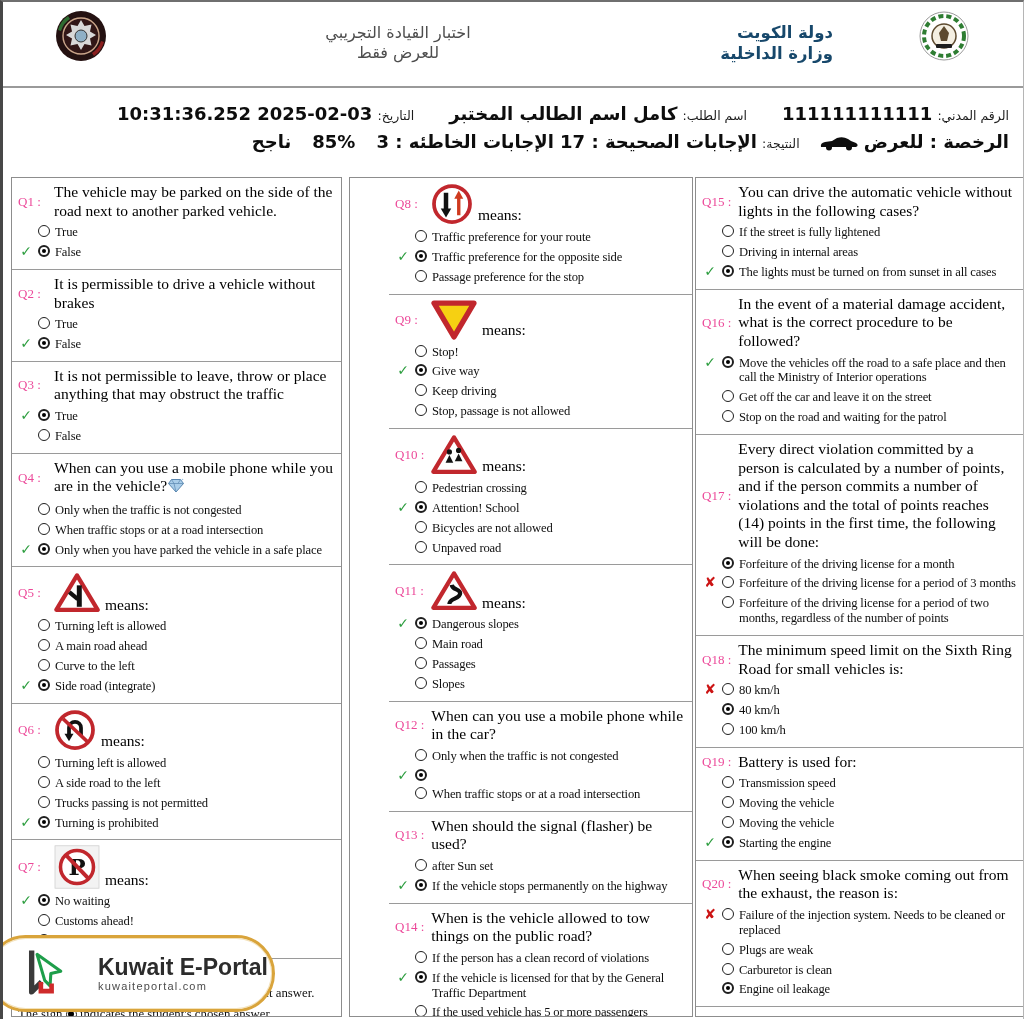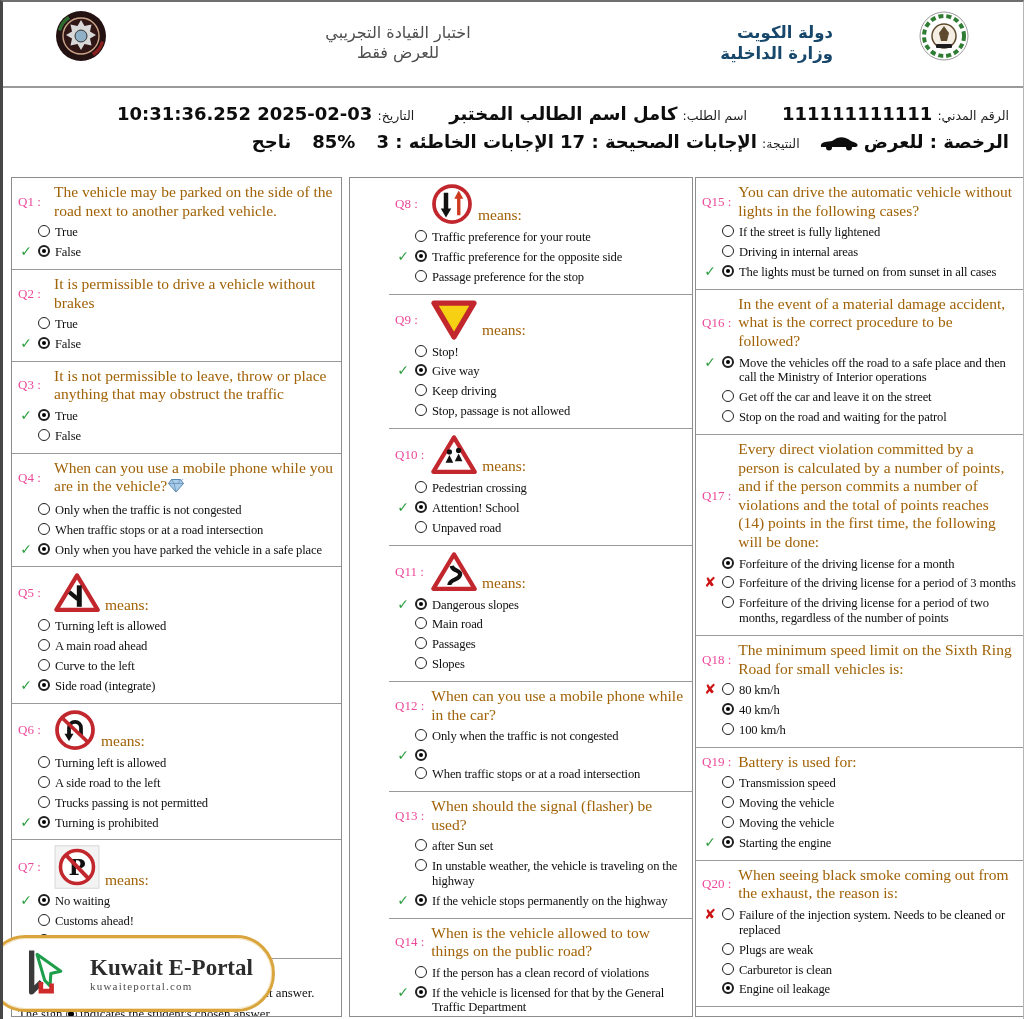--- a/index.html
+++ b/index.html
@@ -28,21 +28,21 @@
 
   
   .qcol { position:absolute; top:175px; height:840px; border:1.6px solid #8d8d8d; background:#fff; overflow:hidden; }
   .col1 { left:8px;   width:331px; }
   .col2 { left:346px; width:344px;padding-left:39px; }
   .col3 { left:692px; width:330px; }
 
   .qblock { padding:4px 6px 5px 6px; border-bottom:1.6px solid #9a9a9a; }
   .qhead { display:flex; align-items:center; gap:7px; margin:1px 0 2px 0; }
   .qid { font-size:13px; color:#ec4899; flex:none; min-width:29px; }
-  .qbody { font-size:15.5px; line-height:1.2; color:#a16207; }
+  .qbody { font-size:15.5px; line-height:1.2; color:#000000; }
   .qbody.has-sign { display:flex; align-items:flex-end; gap:5px; }
   .sign { flex:none; line-height:0; }
   .gem { display:inline-block; vertical-align:-2px; margin-right:1px; }
 
   .opt { display:flex; align-items:flex-start; gap:5px; margin:4px 0 4px 1px; }
   .mark { flex:none; width:14px; text-align:center; font-family:"DejaVu Sans",sans-serif;
           font-size:14px; line-height:14px; font-weight:bold; }
   .mark.check { color:#2e9e40; }
   .mark.x { color:#cc1414; }
   .radio { flex:none; width:12px; height:12px; border:1.6px solid #1f1f1f; border-radius:50%; position:relative; margin-top:1px; background:#fff; }
@@ -56,21 +56,21 @@
   .mini-radio { display:inline-block; width:11px; height:11px; border:1.8px solid #1f1f1f; border-radius:50%; position:relative; vertical-align:-2px; }
   .mini-radio::after { content:''; position:absolute; left:1.5px; top:1.5px; right:1.5px; bottom:1.5px; background:#000; border-radius:50%; }
 
   
   .display-only { direction:rtl; text-align:right; padding:24px 14px; font-family:"DejaVu Sans",sans-serif; font-size:17px; color:#1b1b1b; }
 
   
   .brand { position:absolute; left:-16px; top:933px; width:288px; height:77px; background:#fff;
            border:3px solid #d9a43b; border-radius:44px; display:flex; align-items:center;
            padding-left:34px; z-index:6; box-shadow:0 0 0 1px #f3e2bb inset; }
-  .brand-text { margin-left:20px; font-family:Liberation Serif, serif; }
+  .brand-text { margin-left:28px; font-family:Liberation Sans, sans-serif; }
   .brand-name { font-size:23px; font-weight:bold; color:#2c2c2c; line-height:1.1; }
   .brand-domain { font-size:11px; color:#4c4c4c; letter-spacing:1.2px; }
 </style>
 </head>
 <body>
 
 <div class="page">
 
   <div class="hdr">
     <span class="moi-emblem">
@@ -390,20 +390,25 @@
           <span class="otext">Pedestrian crossing</span>
         </div>
         <div class="opt">
           <span class="mark check">✓</span>
           <span class="radio sel"></span>
           <span class="otext">Attention! School</span>
         </div>
         <div class="opt">
           <span class="mark "></span>
           <span class="radio"></span>
+          <span class="otext">Bicycles are not allowed</span>
+        </div>
+        <div class="opt">
+          <span class="mark "></span>
+          <span class="radio"></span>
           <span class="otext">Unpaved road</span>
         </div>
       </div>
       <div class="qblock">
         <div class="qhead">
           <span class="qid">Q11 :</span>
           <div class="qbody has-sign">
             <span class="sign"><svg width="46" height="42" viewBox="0 0 60 54">
                 <path d="M30 4 L57 49 L3 49 Z" fill="#fefefe" stroke="#c1272d" stroke-width="5.5" stroke-linejoin="round"></path>
                 <path d="M24 44 C24 36 38 38 38 30 C38 24 28 26 27 19" stroke="#111" stroke-width="5.5" fill="none"></path>
@@ -454,25 +459,20 @@
       </div>
       <div class="qblock">
         <div class="qhead">
           <span class="qid">Q13 :</span>
           <div class="qbody"><span class="qtext">When should the signal (flasher) be used?</span></div>
         </div>
         <div class="opt">
           <span class="mark "></span>
           <span class="radio"></span>
           <span class="otext">after Sun set</span>
-        </div>
-        <div class="opt">
-          <span class="mark "></span>
-          <span class="radio"></span>
-          <span class="otext">In unstable weather, the vehicle is traveling on the highway</span>
         </div>
         <div class="opt">
           <span class="mark check">✓</span>
           <span class="radio sel"></span>
           <span class="otext">If the vehicle stops permanently on the highway</span>
         </div>
       </div>
       <div class="qblock">
         <div class="qhead">
           <span class="qid">Q14 :</span>

